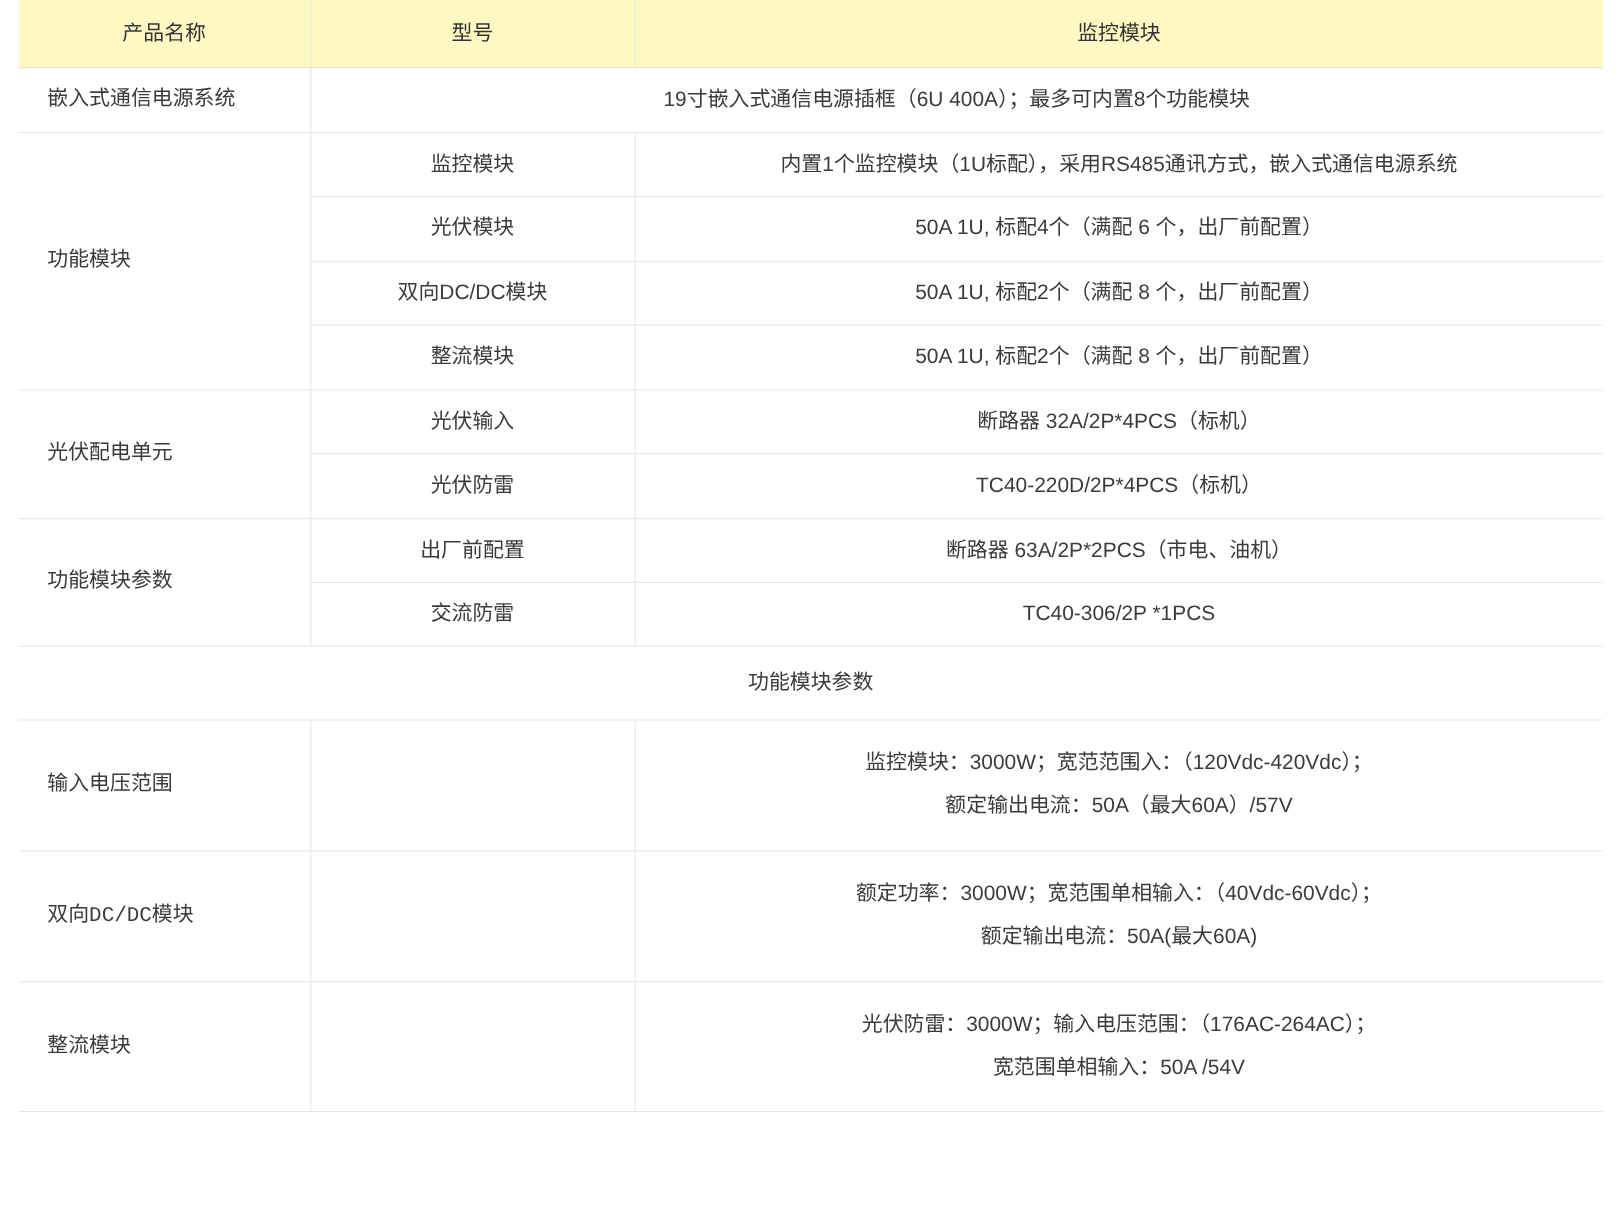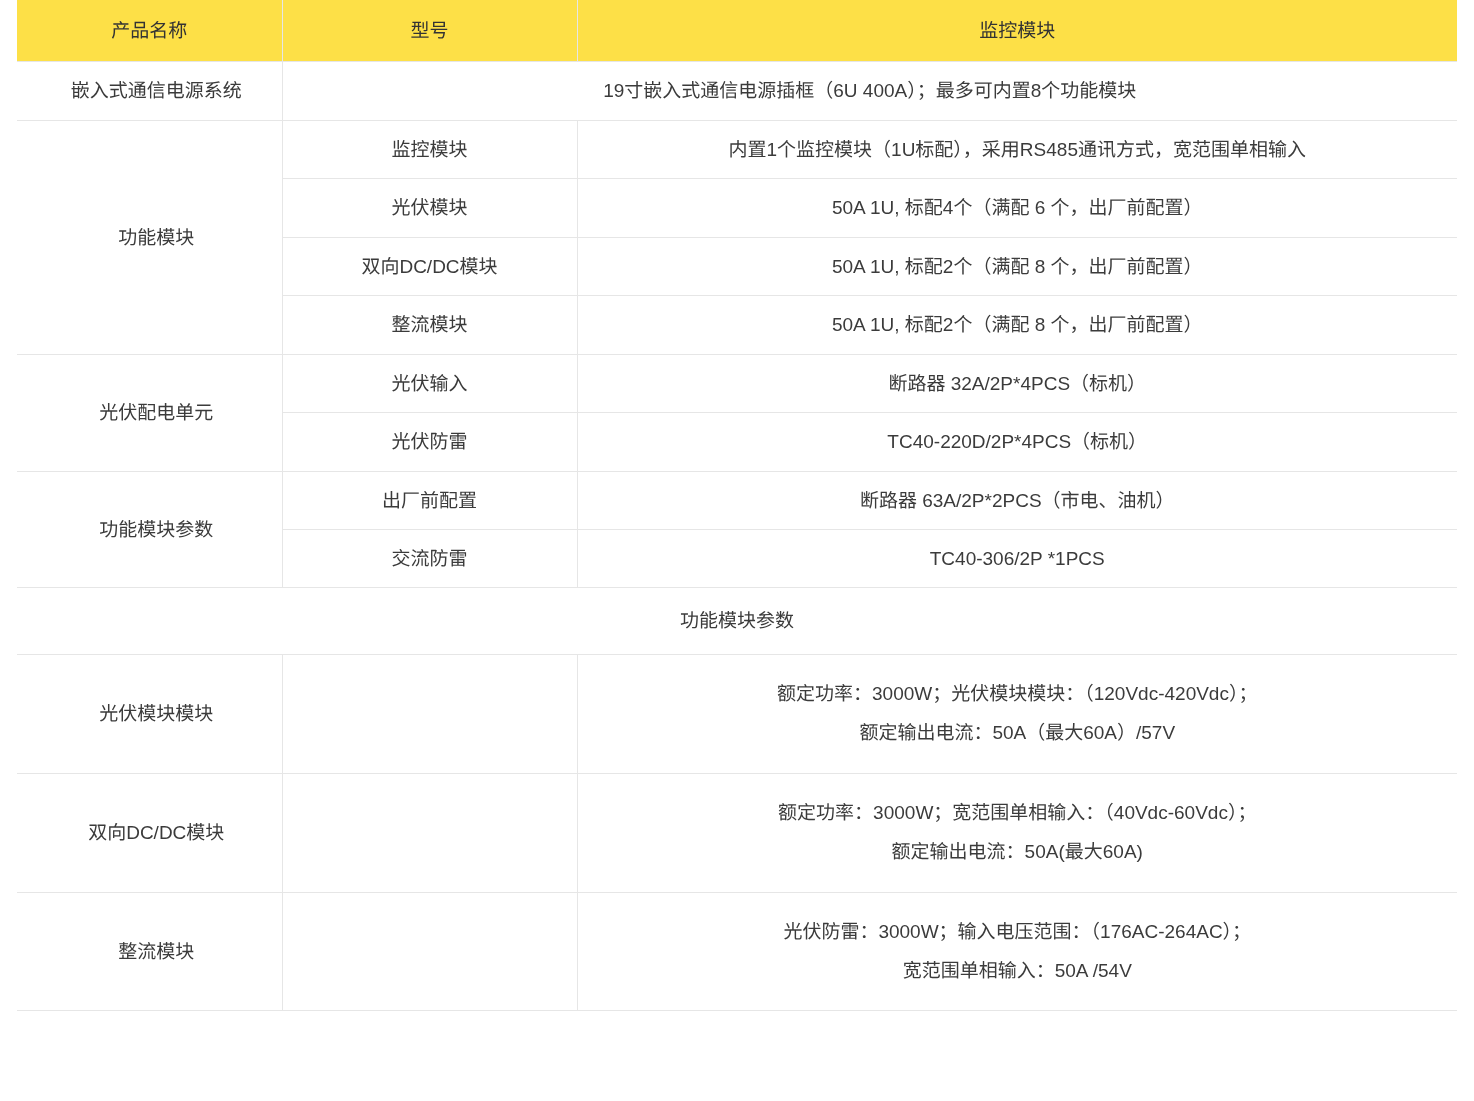--- a/index.html
+++ b/index.html
@@ -33,32 +33,33 @@
     text-align: center;
     vertical-align: middle;
     line-height: 1.55;
     font-weight: normal;
   }
   .spec-table tr > td:last-child,
   .spec-table tr > th:last-child {
     border-right: none;
   }
   .spec-table thead th {
-    background: #fde047;
+    background: #fef9c3;
     font-weight: normal;
     color: #333333;
     padding-top: 16px;
     padding-bottom: 16px;
   }
   .spec-table tbody tr:first-child td {
     
   }
   td.row-name {
-    text-align: center;
+    text-align: left;
     padding-left: 26px;
+    font-family: Liberation Mono, monospace;
   }
   td.section-title {
     padding-top: 18px;
     padding-bottom: 18px;
   }
   td.param-multiline {
     padding-top: 20px;
     padding-bottom: 20px;
   }
   .param-line {
@@ -88,21 +89,21 @@
   <tbody>
 
     <tr>
       <td class="row-name">嵌入式通信电源系统</td>
       <td colspan="2">19寸嵌入式通信电源插框（6U 400A）；最多可内置8个功能模块</td>
     </tr>
 
     <tr>
       <td class="row-name" rowspan="4">功能模块</td>
       <td>监控模块</td>
-      <td>内置1个监控模块（1U标配），采用RS485通讯方式，宽范围单相输入</td>
+      <td>内置1个监控模块（1U标配），采用RS485通讯方式，嵌入式通信电源系统</td>
     </tr>
     <tr>
       <td>光伏模块</td>
       <td>50A 1U, 标配4个（满配 6 个，出厂前配置）</td>
     </tr>
     <tr>
       <td>双向DC/DC模块</td>
       <td>50A 1U, 标配2个（满配 8 个，出厂前配置）</td>
     </tr>
     <tr>
@@ -128,24 +129,24 @@
     <tr>
       <td>交流防雷</td>
       <td>TC40-306/2P *1PCS</td>
     </tr>
 
     <tr>
       <td colspan="3" class="section-title">功能模块参数</td>
     </tr>
 
     <tr>
-      <td class="row-name">光伏模块模块</td>
+      <td class="row-name">输入电压范围</td>
       <td></td>
       <td class="param-multiline">
-        <span class="param-line">额定功率：3000W；光伏模块模块：（120Vdc-420Vdc）；</span>
+        <span class="param-line">监控模块：3000W；宽范范围入：（120Vdc-420Vdc）；</span>
         <span class="param-line">额定输出电流：50A（最大60A）/57V</span>
       </td>
     </tr>
 
     <tr>
       <td class="row-name">双向DC/DC模块</td>
       <td></td>
       <td class="param-multiline">
         <span class="param-line">额定功率：3000W；宽范围单相输入：（40Vdc-60Vdc）；</span>
         <span class="param-line">额定输出电流：50A(最大60A)</span>

